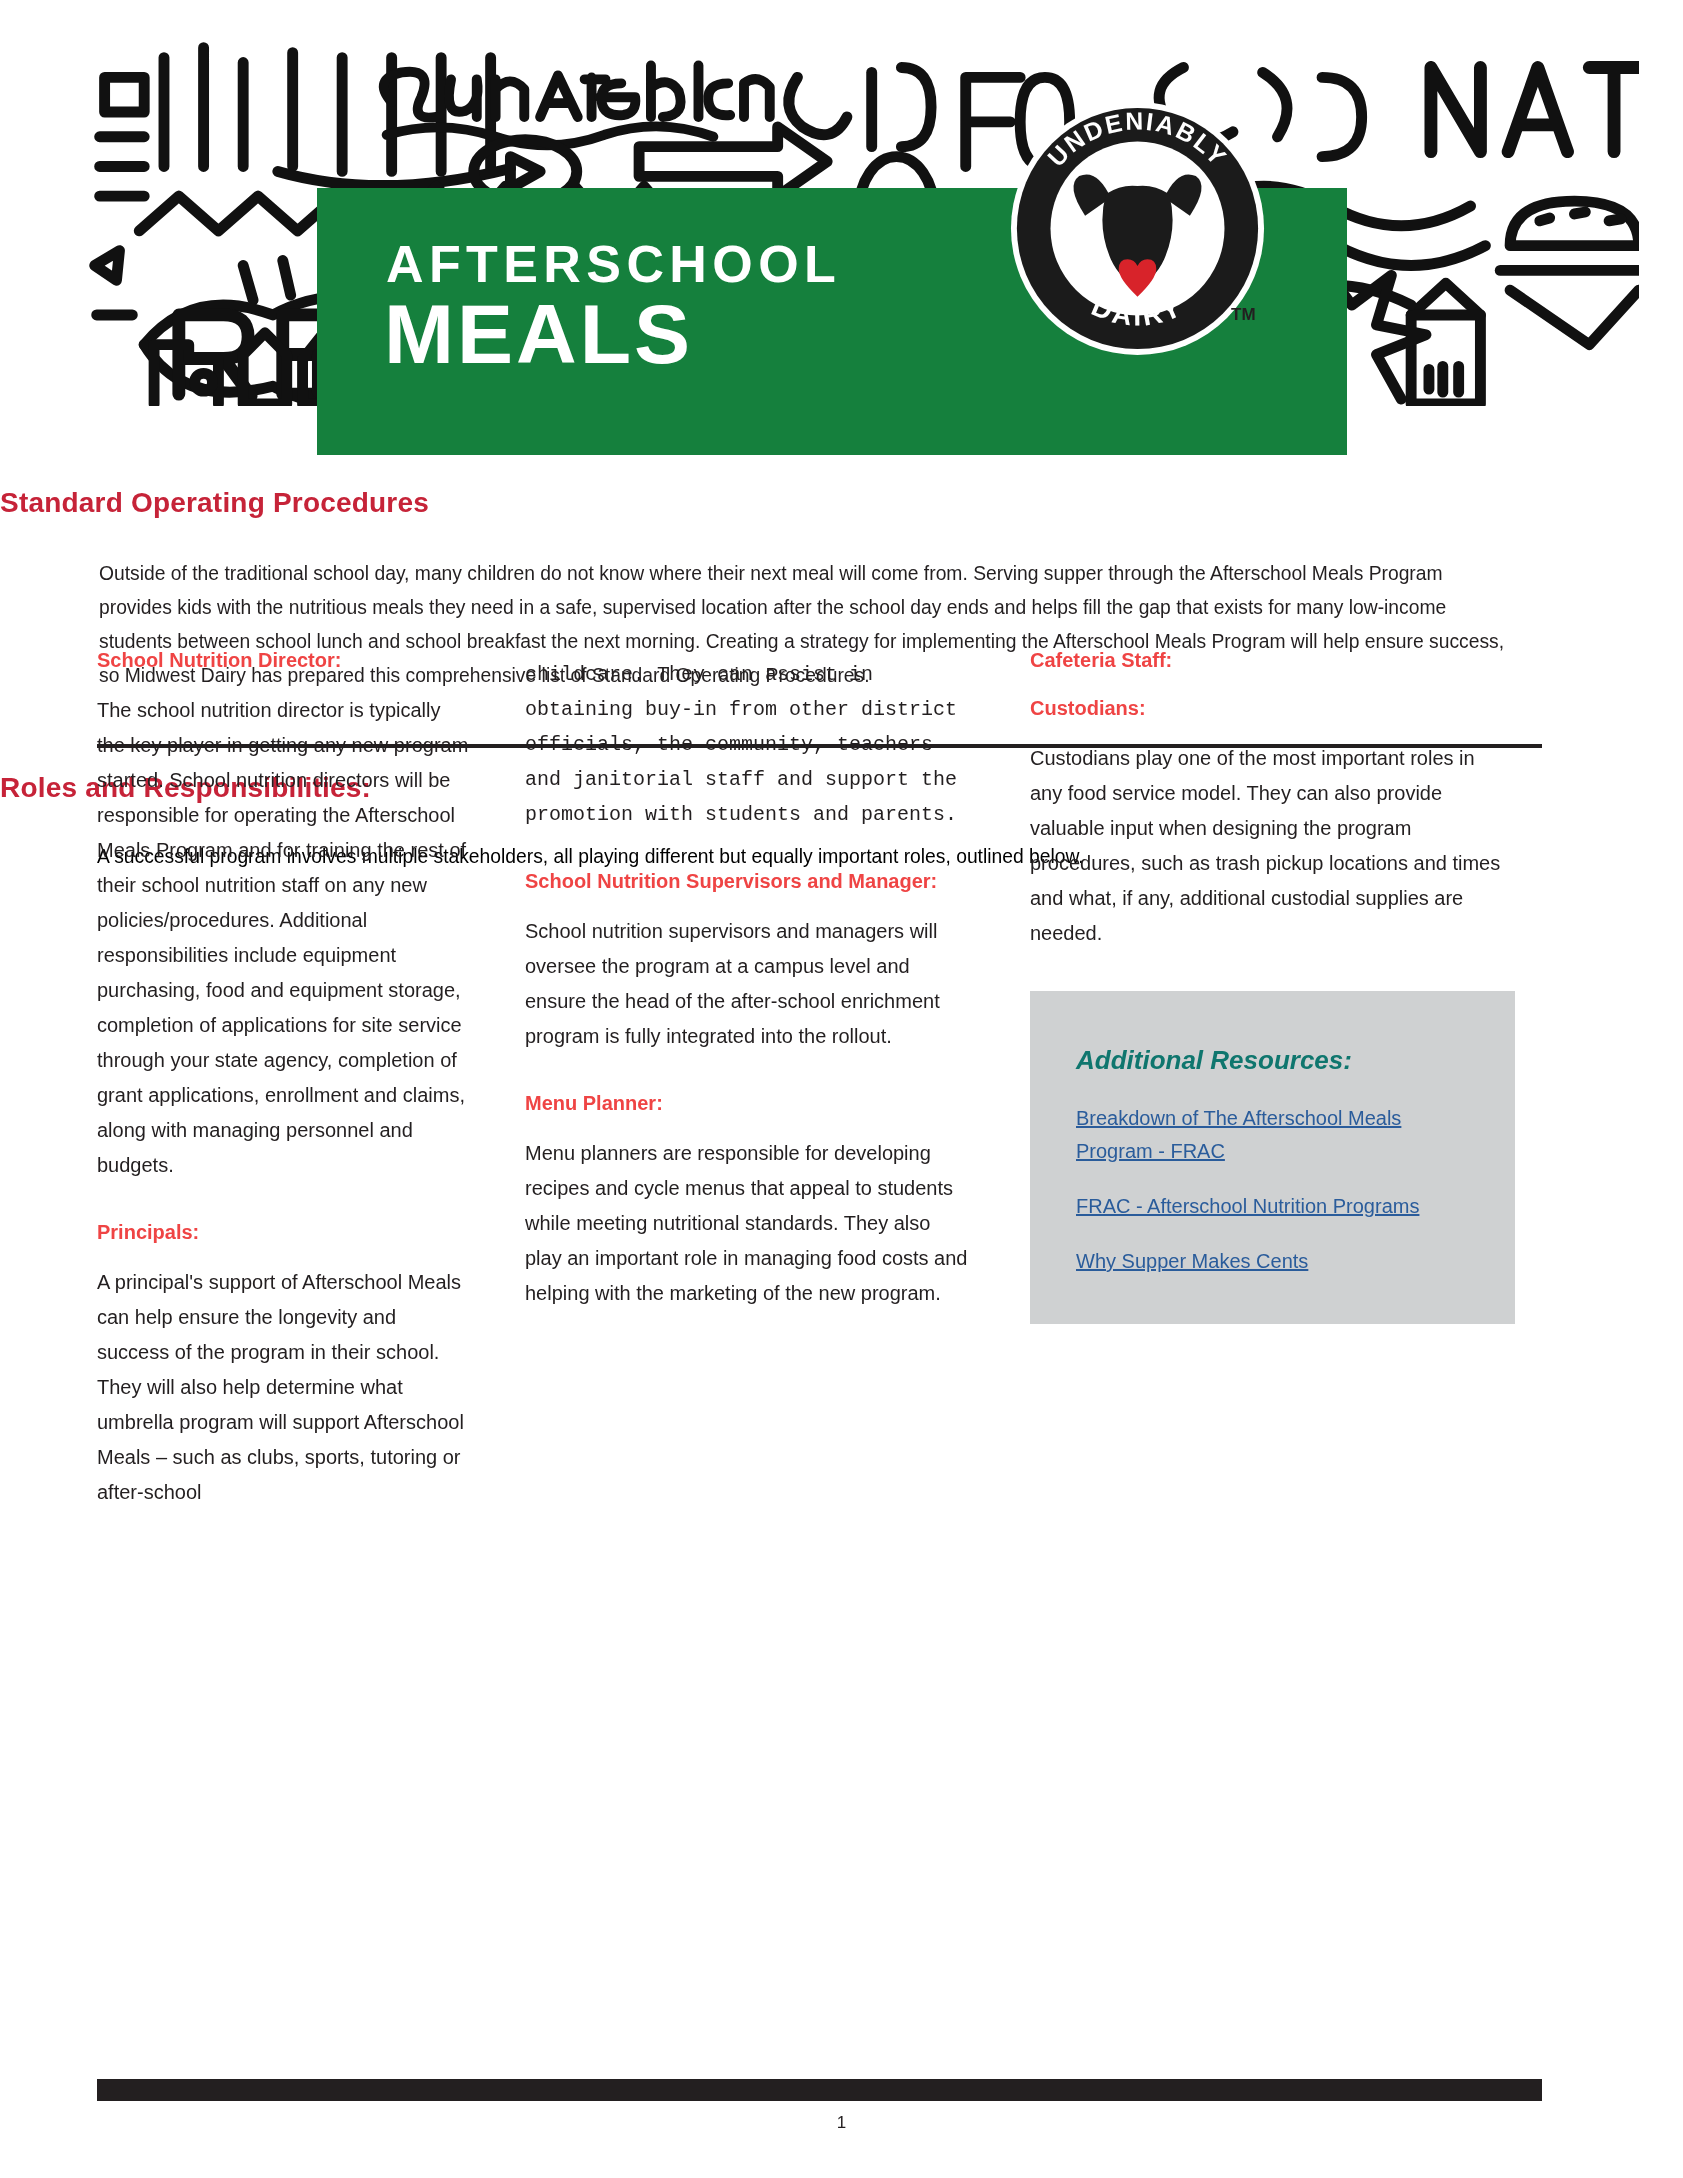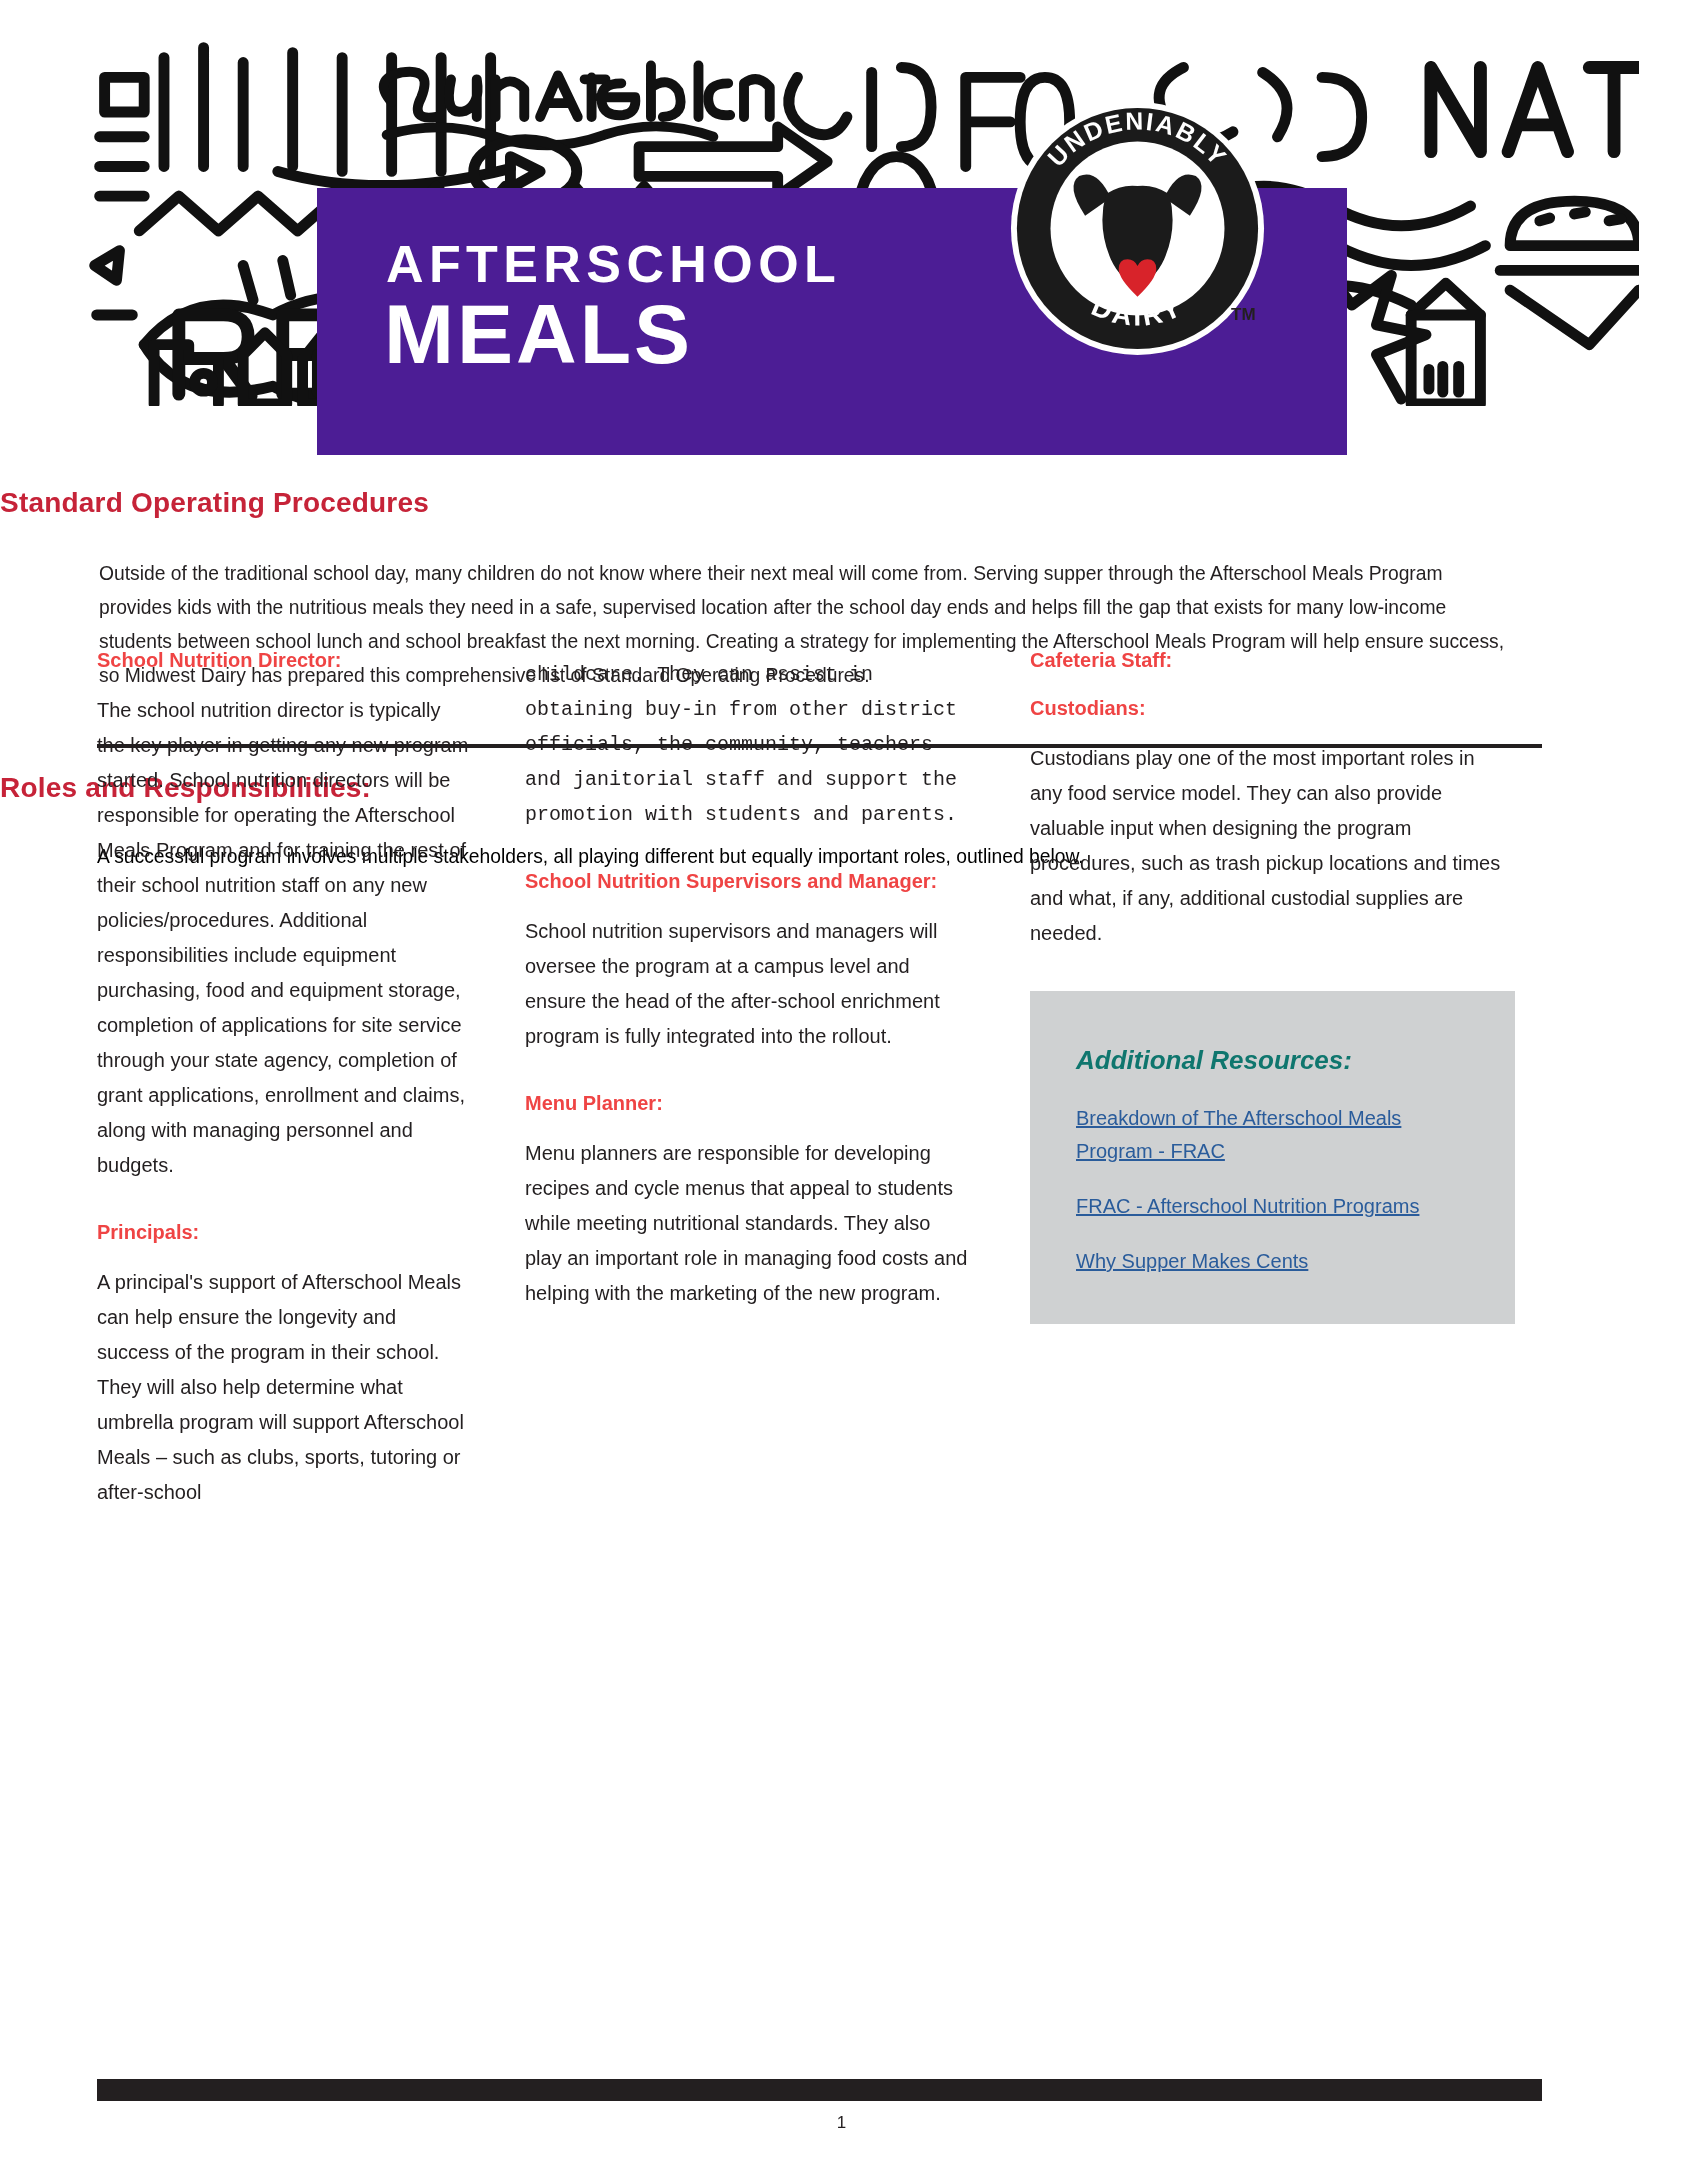--- a/index.html
+++ b/index.html
@@ -27,21 +27,21 @@
     background: #ffffff;
   }
   #doodle-svg { display: block; }
 
   #title-plate {
     position: absolute;
     left: 317px;
     top: 188px;
     width: 1030px;
     height: 267px;
-    background: #4c1d95;
+    background: #15803d;
     z-index: 3;
   }
   .title-line1 {
     position: absolute;
     left: 69px;
     top: 50px;
     font-size: 52px;
     letter-spacing: 5.4px;
     font-weight: 700;
     color: #ffffff;

